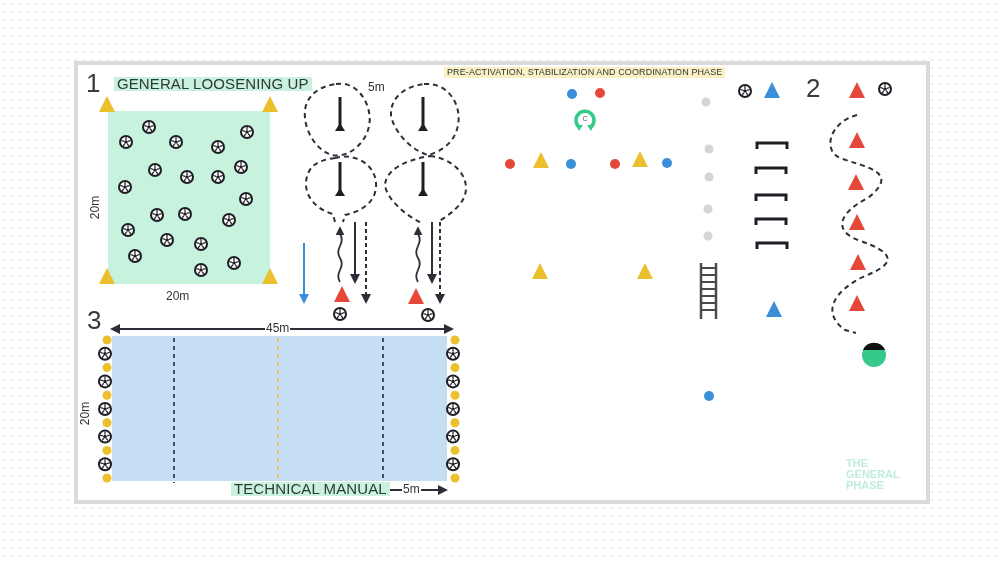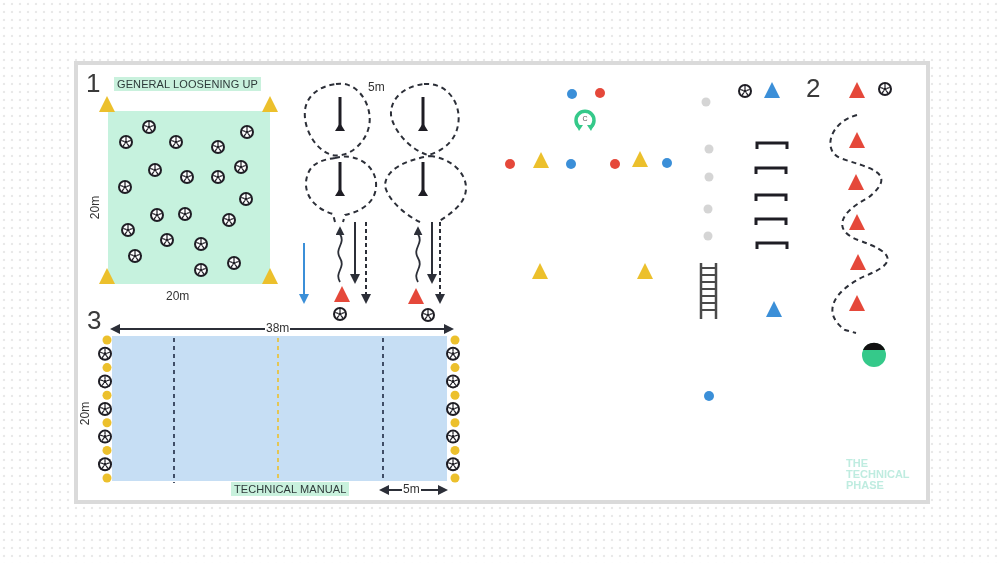--- a/index.html
+++ b/index.html
@@ -9,21 +9,21 @@
     background-image: radial-gradient(circle, #e9e9e9 1.3px, transparent 1.6px);
     background-size: 8px 8px;
     font-family: "Liberation Sans", sans-serif;
   }
   #stage { position:absolute; left:0; top:0; width:1000px; height:563px; }
   .frame {
     position:absolute; left:74px; top:61px; width:848px; height:435px;
     background:#ffffff; border:4px solid #dadada;
   }
   .lbl {
-    position:absolute; font-size:11px; color:#2e3a3a; letter-spacing:0.1px; white-space:nowrap;
+    position:absolute; font-size:15px; color:#2e3a3a; letter-spacing:0.1px; white-space:nowrap;
     line-height:14px; padding:0 3px;
   }
   .lbl.green { background:#c9f1dd; }
   .lbl.yellow { background:#fbefc4; font-size:9px; line-height:11px; }
   .num { position:absolute; font-size:26px; color:#3a3a3a; font-weight:300; line-height:26px; }
   .dim { position:absolute; font-size:12px; color:#333; line-height:13px; white-space:nowrap; }
   .dim.rot { transform: rotate(-90deg); transform-origin: center center; }
   .logo { position:absolute; left:846px; top:458px; color:#bfece0; font-weight:bold; font-size:11px; line-height:11px; }
   svg { position:absolute; left:0; top:0; }
 </style>
@@ -224,26 +224,27 @@
     </g>
   </svg>
 
   <div class="num" style="left:86px; top:70px;">1</div>
   <div class="lbl green" style="left:114px; top:77px;">GENERAL LOOSENING UP</div>
   <div class="dim rot" style="left:84px; top:201px;">20m</div>
   <div class="dim" style="left:166px; top:290px;">20m</div>
 
   <div class="dim" style="left:368px; top:81px;">5m</div>
 
+  <div class="lbl yellow" style="left:444px; top:67px;">PRE-ACTIVATION, STABILIZATION AND COORDINATION PHASE</div>
   <div class="num" style="left:806px; top:75px;">2</div>
 
   <div class="num" style="left:87px; top:307px;">3</div>
-  <div class="dim" style="left:265px; top:322px; background:#fff; padding:0 1px;">38m</div>
+  <div class="dim" style="left:265px; top:322px; background:#fff; padding:0 1px;">45m</div>
   <div class="dim rot" style="left:74px; top:407px;">20m</div>
   <div class="lbl green" style="left:231px; top:482px;">TECHNICAL MANUAL</div>
   <div class="dim" style="left:402px; top:483px; background:#fff; padding:0 1px;">5m</div>
 
   <div class="logo">
     <div>THE</div>
-    <div>TECHNICAL</div>
+    <div>GENERAL</div>
     <div>PHASE</div>
   </div>
 </div>
 
 </body></html>

